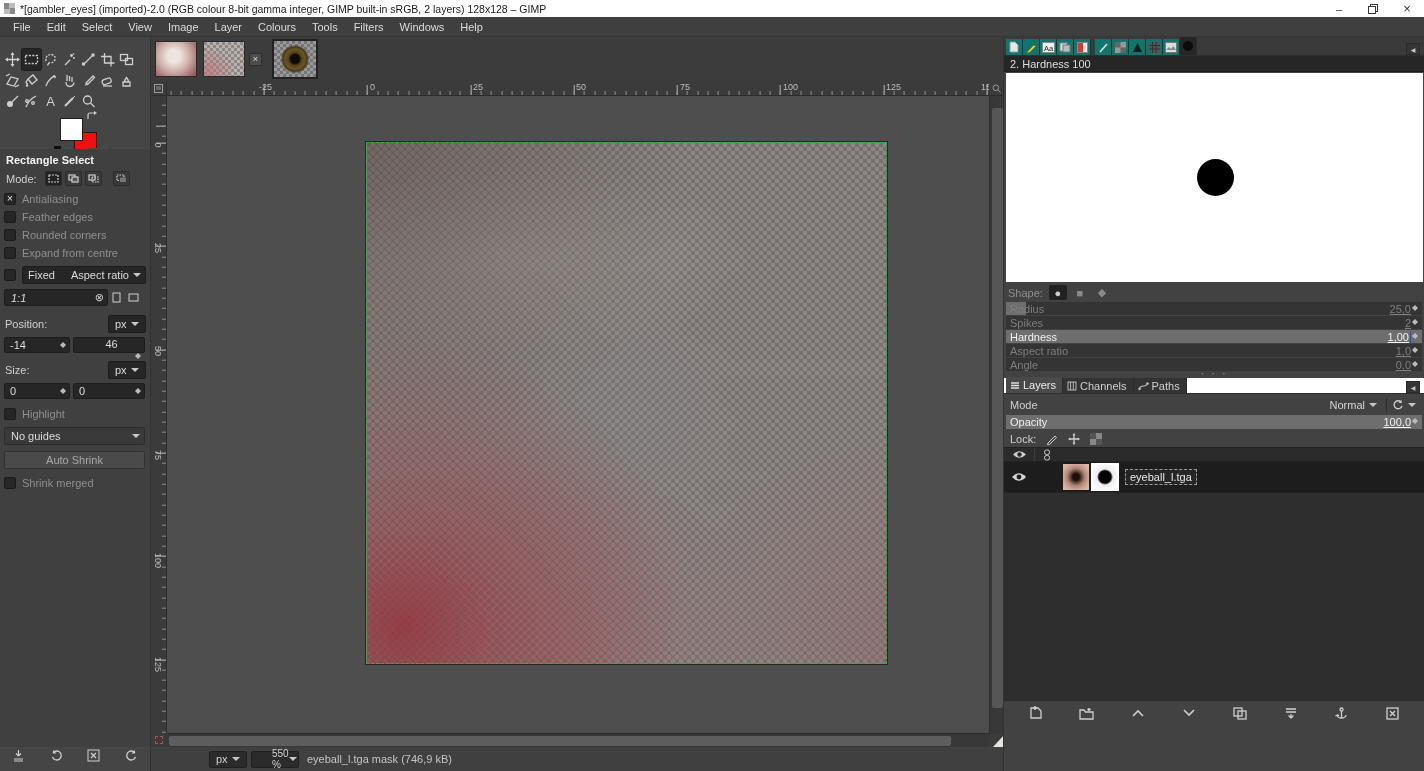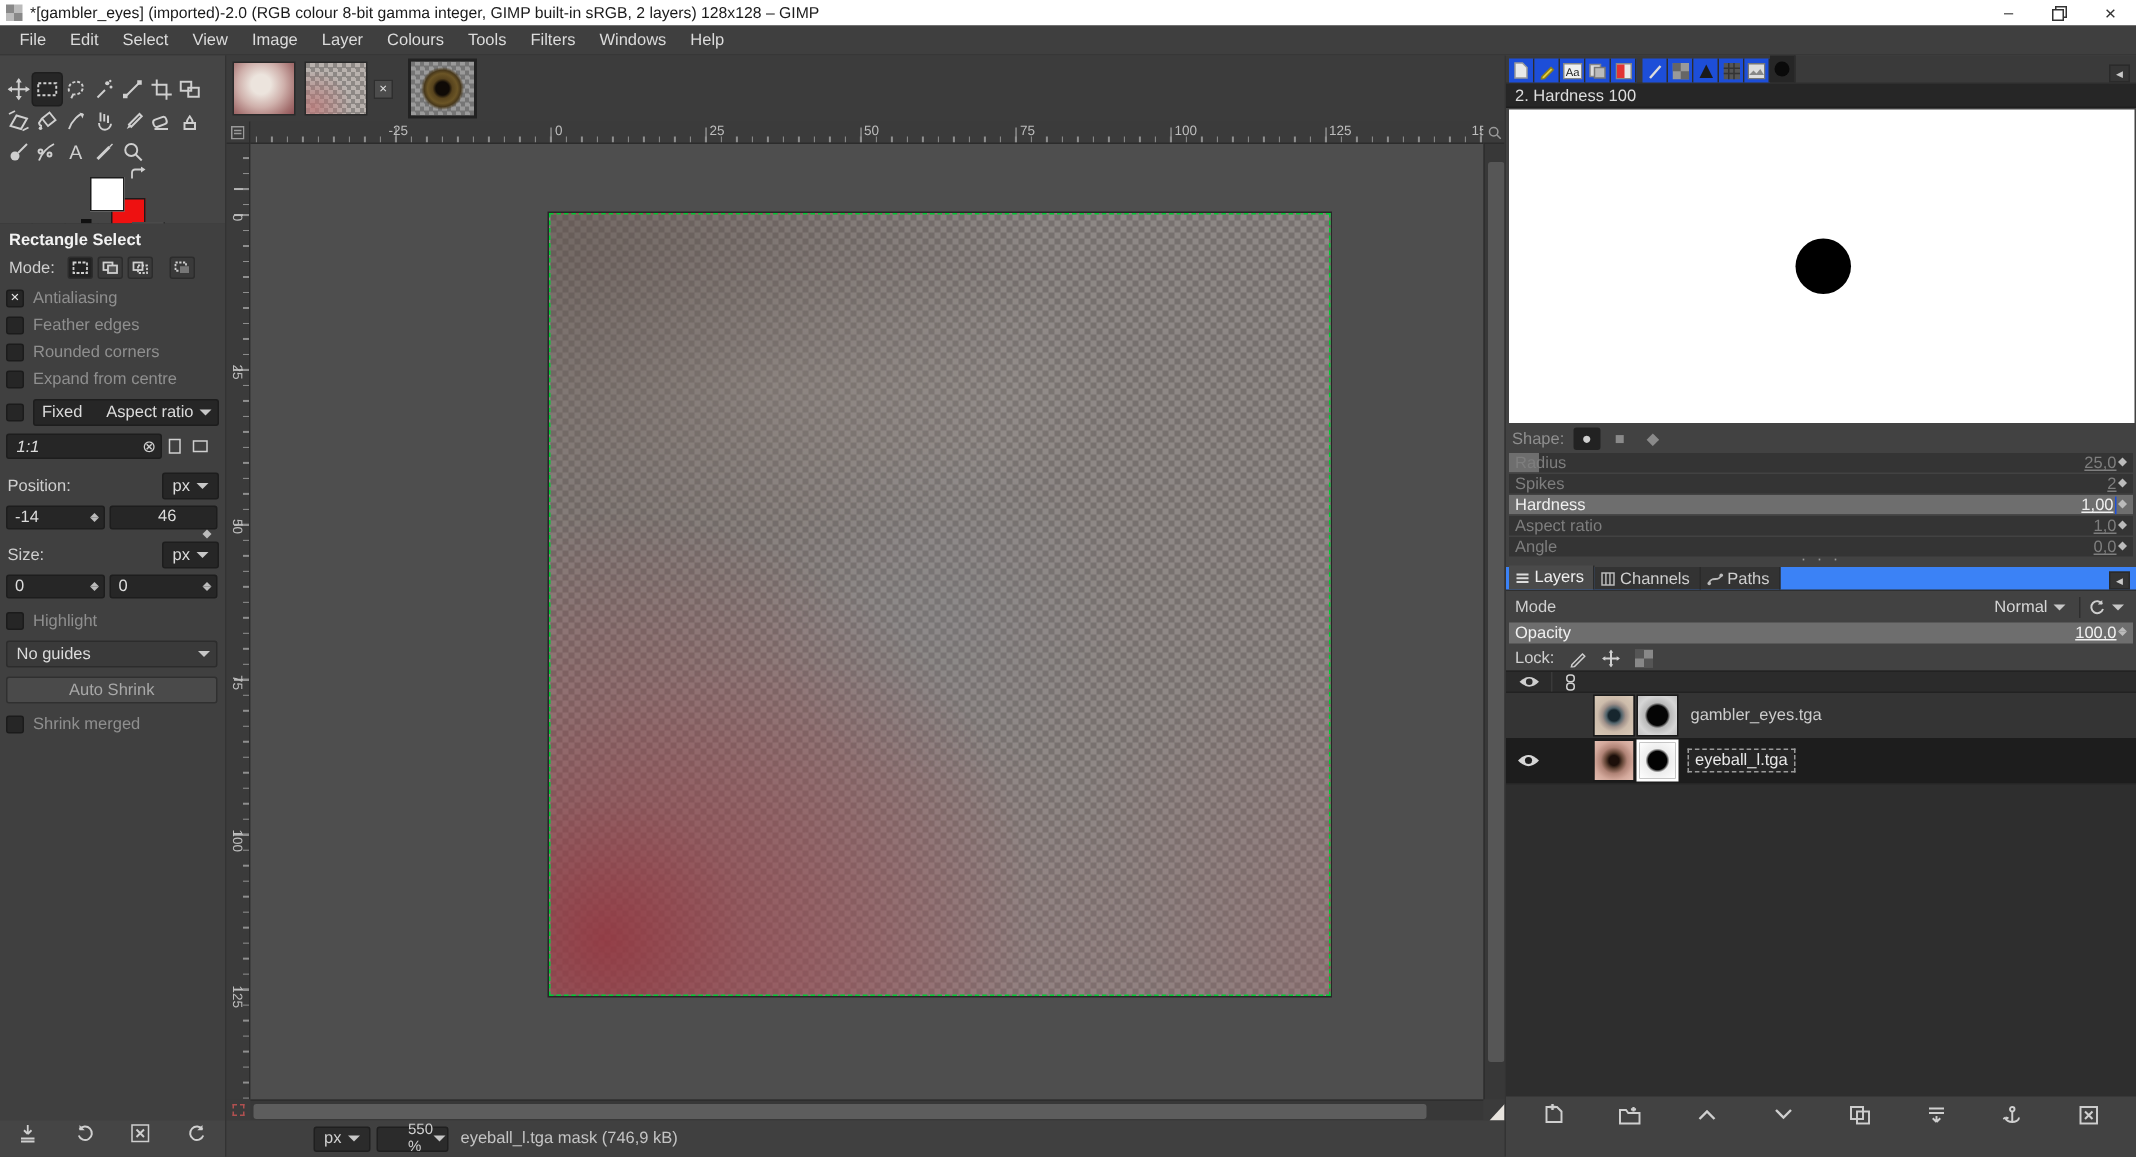--- a/index.html
+++ b/index.html
@@ -127,38 +127,38 @@
   #qmask span { width:8px; height:8px; border:1px dashed #b05050; display:block;}
   #navbtn { position:absolute; left:838px; top:696px; width:15px; height:14px; background:#3b3b3b; display:flex; align-items:flex-end; justify-content:flex-end;}
   #navbtn i { width:0; height:0; border-left:11px solid transparent; border-bottom:12px solid #e8e4de; display:block;}
 
   #statusbar { position:absolute; left:0; top:710px; width:853px; height:24px; background:#404040; display:flex; align-items:center; }
   .sb-select { background:#2b2b2b; border:1px solid #1f1f1f; border-radius:2px; height:17px; display:flex; align-items:center; padding:0 2px 0 6px; color:#d0d0d0;}
   #sb-text { margin-left:8px; color:#c4c4c4; }
 
   
   #rtabs { display:flex; align-items:flex-end; height:19px; background:#3a3a3a; border-bottom:1px solid #2e2e2e; padding-left:2px;}
-  .rtab { width:17px; height:16px; background:#1d4ed8; border-right:1px solid #2c2c2c; display:flex; align-items:center; justify-content:center; color:#d5d5d5; font-size:8px;}
+  .rtab { width:17px; height:16px; background:#0f766e; border-right:1px solid #2c2c2c; display:flex; align-items:center; justify-content:center; color:#d5d5d5; font-size:8px;}
   .rtab.active { background:#262626; height:18px;}
   #beditor-title { height:16px; background:#262626; color:#dedede; display:flex; align-items:center; padding-left:6px; border-bottom:1px solid #1e1e1e;}
   #bpreview { position:relative; margin:1px 2px 0; width:417px; height:209px; background:#ffffff; }
   #bdot { position:absolute; left:191px; top:86px; width:37px; height:37px; border-radius:50%; background:#000; }
   #shape-row { height:17px; display:flex; align-items:center; padding-left:4px; margin-top:2px;}
   .shapebtn { width:18px; height:15px; margin-right:4px; display:flex; align-items:center; justify-content:center; border-radius:2px; color:#cfcfcf;}
   .shapebtn.active { background:#222; }
   .shapebtn.dim { color:#8a8a8a; }
   .slider-row { position:relative; height:13px; margin:1px 2px 0; background:#343434; overflow:hidden;}
   .slider-fill { position:absolute; left:0; top:0; bottom:0; background:#6e6e6e; }
   .slider-lab { position:absolute; left:4px; top:1px; }
   .slider-val { position:absolute; right:11px; top:1px;text-decoration:underline; }
   .srow-spin { position:absolute; right:1px; top:0; }
   .dim-t { color:#7e7e7e; } .bright-t { color:#f0f0f0; }
   #dots { text-align:center; color:#9a9a9a; height:7px; line-height:5px; letter-spacing:2px;}
 
-  #ltabs { display:flex; align-items:flex-end; height:16px; background:#3b82f6; border-bottom:1px solid #2f2f2f; padding-left:2px; }
+  #ltabs { display:flex; align-items:flex-end; height:16px; background:#ffffff; border-bottom:1px solid #2f2f2f; padding-left:2px; }
   .ltab { display:flex; align-items:center; gap:3px; padding:1px 6px 1px 4px; height:15px; background:#333; border-right:1px solid #2a2a2a; color:#cfcfcf; }
   .ltab.active { background:#4a4a4a; height:16px; color:#eee;}
   #mode-row { height:21px; display:flex; align-items:center; padding:0 4px 0 6px; }
   #opacity-row { position:relative; height:14px; margin:0 2px; background:#6e6e6e; }
   #lock-row { height:16px; display:flex; align-items:center; gap:10px; padding-left:6px; margin-top:2px;}
   #vis-header { height:15px; background:#2b2b2b; border-top:1px solid #222; border-bottom:1px solid #222; display:flex; align-items:center;}
   .layer-row { height:30px; display:flex; align-items:center; }
   .lthumb { width:28px; height:28px; border:1px solid #1a1a1a; flex:none;}
   #lr1 { background:#343434; }
   #lr2 { background:#1d1d1d; }
@@ -810,29 +810,20 @@
     </span>
     <span style="width:1px; height:13px; background:#3a3a3a;"></span>
     <span class="chaincell" style="display:flex; justify-content:center;">
       <svg width="8" height="12">
           <rect x="1.5" y="1" width="5" height="4.5" rx="2" stroke="#cfcfcf" fill="none"></rect>
           <rect x="1.5" y="6.5" width="5" height="4.5" rx="2" stroke="#cfcfcf" fill="none"></rect>
         </svg>
     </span>
   </div>
 
-  <div id="lr1" class="layer-row">
-    <span class="eyecell"></span>
-    <span class="chaincell"></span>
-    <span class="lthumb" style="margin-left:4px;
-      background:radial-gradient(circle at 50% 50%, #17262e 0 20%, #51636b 28%, #a0918a 42%, #cdbcab 60%, #d9cab8 100%);"></span>
-    <span class="lthumb" style="margin-left:1px;
-      background:radial-gradient(circle at 50% 50%, #050505 0 36%, #b9b9b9 46%, #d6d6d6 72%, #c2c2c2 100%);"></span>
-    <span style="margin-left:8px; color:#cccccc;">gambler_eyes.tga</span>
-  </div>
 
   <div id="lr2" class="layer-row">
     <span class="eyecell">
       <svg width="16" height="10">
           <path d="M1 5Q8 -2.5 15 5 Q8 12.5 1 5Z" fill="#d6d6d6"></path>
           <circle cx="8" cy="5" r="2.4" fill="#1d1d1d"></circle>
         </svg>
     </span>
     <span class="chaincell"></span>
     <span class="lthumb" style="margin-left:4px;

